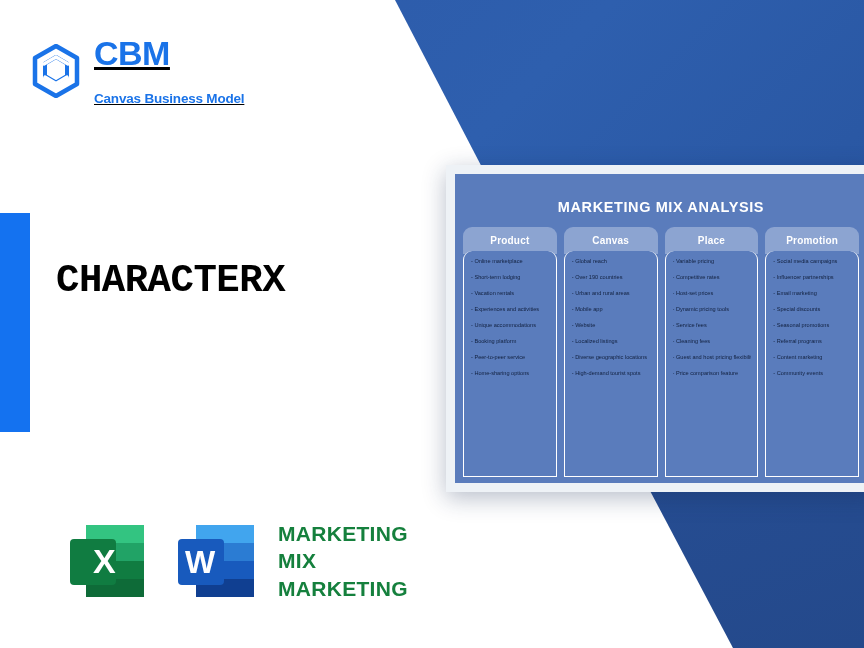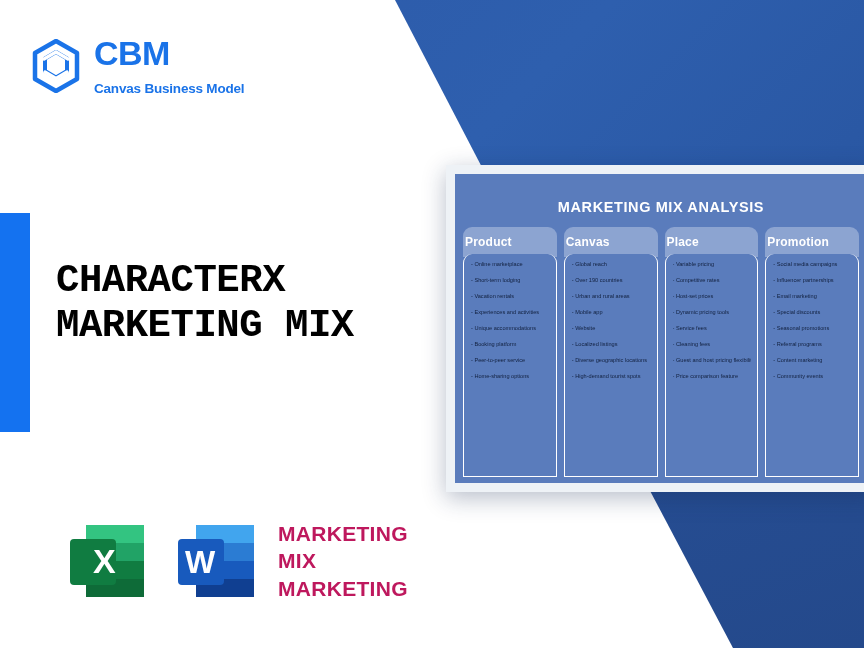--- a/index.html
+++ b/index.html
@@ -24,36 +24,36 @@
     clip-path:polygon(648px 487px, 864px 487px, 864px 648px, 733px 648px);
   }
   .left-accent{
     position:absolute;left:0;top:213px;width:30px;height:219px;
     background:#1472f0;
   }
 
   
   .logo-wrap{position:absolute;left:30px;top:36px;display:flex;align-items:center;gap:12px;}
   .logo-mark{width:52px;height:54px;display:block;}
-  .logo-text{display:flex;flex-direction:column;line-height:1;}
+  .logo-text{display:flex;flex-direction:column;line-height:1;text-decoration:underline;}
   .logo-title{font-size:34px;font-weight:bold;color:#1a73e8;letter-spacing:-0.5px;}
-  .logo-sub{font-size:13.5px;font-weight:bold;color:#1a73e8;margin-top:12px;letter-spacing:-0.2px;}
+  .logo-sub{font-size:13.5px;font-weight:bold;color:#1a73e8;margin-top:22px;letter-spacing:-0.2px;}
 
   
   .headline{
     position:absolute;left:56px;top:259px;width:380px;
     font-size:39px;font-weight:bold;color:#000;line-height:1.15;letter-spacing:-0.5px;font-family:Liberation Mono, monospace;
   }
 
   
   .footer-row{position:absolute;left:60px;top:513px;display:flex;align-items:center;}
   .app-icon{width:96px;height:96px;display:block;}
   .word-icon{margin-left:14px;}
   .footer-text{
-    margin-left:12px;font-size:21px;font-weight:bold;color:#be185d;line-height:1.30;letter-spacing:0.3px;
+    margin-left:12px;font-size:21px;font-weight:bold;color:#15803d;line-height:1.30;letter-spacing:0.3px;
   }
 
   
   .mm-card{
     position:absolute;left:446px;top:165px;width:430px;height:327px;
     background:#eef2f6;
     box-shadow:0 6px 22px rgba(20,40,80,0.30);
     padding:9px;box-sizing:border-box;
   }
   .mm-inner{
@@ -66,21 +66,21 @@
     text-align:center;color:#ffffff;font-size:14.5px;font-weight:bold;
     letter-spacing:0.6px;padding-top:25px;
   }
   .mm-cols{
     display:flex;gap:7px;padding:12px 8px 0 8px;box-sizing:border-box;height:262px;
   }
   .mm-col{flex:1 1 0;display:flex;flex-direction:column;min-width:0;}
   .mm-col-head{
     background:#8ca4d1;
     border-radius:9px 9px 0 0;
-    color:#ffffff;font-size:12px;font-weight:bold;
+    text-align:center;color:#ffffff;font-size:10px;font-weight:bold;
     padding:8px 2px 8px 2px;letter-spacing:0.2px;
   }
   .mm-col-body{
     flex:1;
     background:#5a7cbc;
     border:1.3px solid #ffffff;
     border-top:none;
     border-radius:9px 9px 0 0;
     margin-top:-3px;
     padding:8px 6px 4px 7px;
@@ -110,21 +110,20 @@
       </svg>
     </span>
     <span class="logo-text">
       <span class="logo-title">CBM</span>
       <span class="logo-sub">Canvas Business Model</span>
     </span>
   </div>
 
   <div class="headline">
     <div>CHARACTERX</div>
-    <div>MARKETING MIX</div>
   </div>
 
   <div class="footer-row">
     <span>
       <svg class="app-icon" viewBox="0 0 96 96">
         <rect x="26" y="12" width="58" height="72" rx="5" fill="#21a366"></rect>
         <rect x="26" y="12" width="58" height="18" fill="#33c481"></rect>
         <rect x="26" y="48" width="58" height="18" fill="#107c41"></rect>
         <rect x="26" y="66" width="58" height="18" rx="0" fill="#0b6b37"></rect>
         <rect x="26" y="66" width="58" height="18" fill="#0e6b38"></rect>

